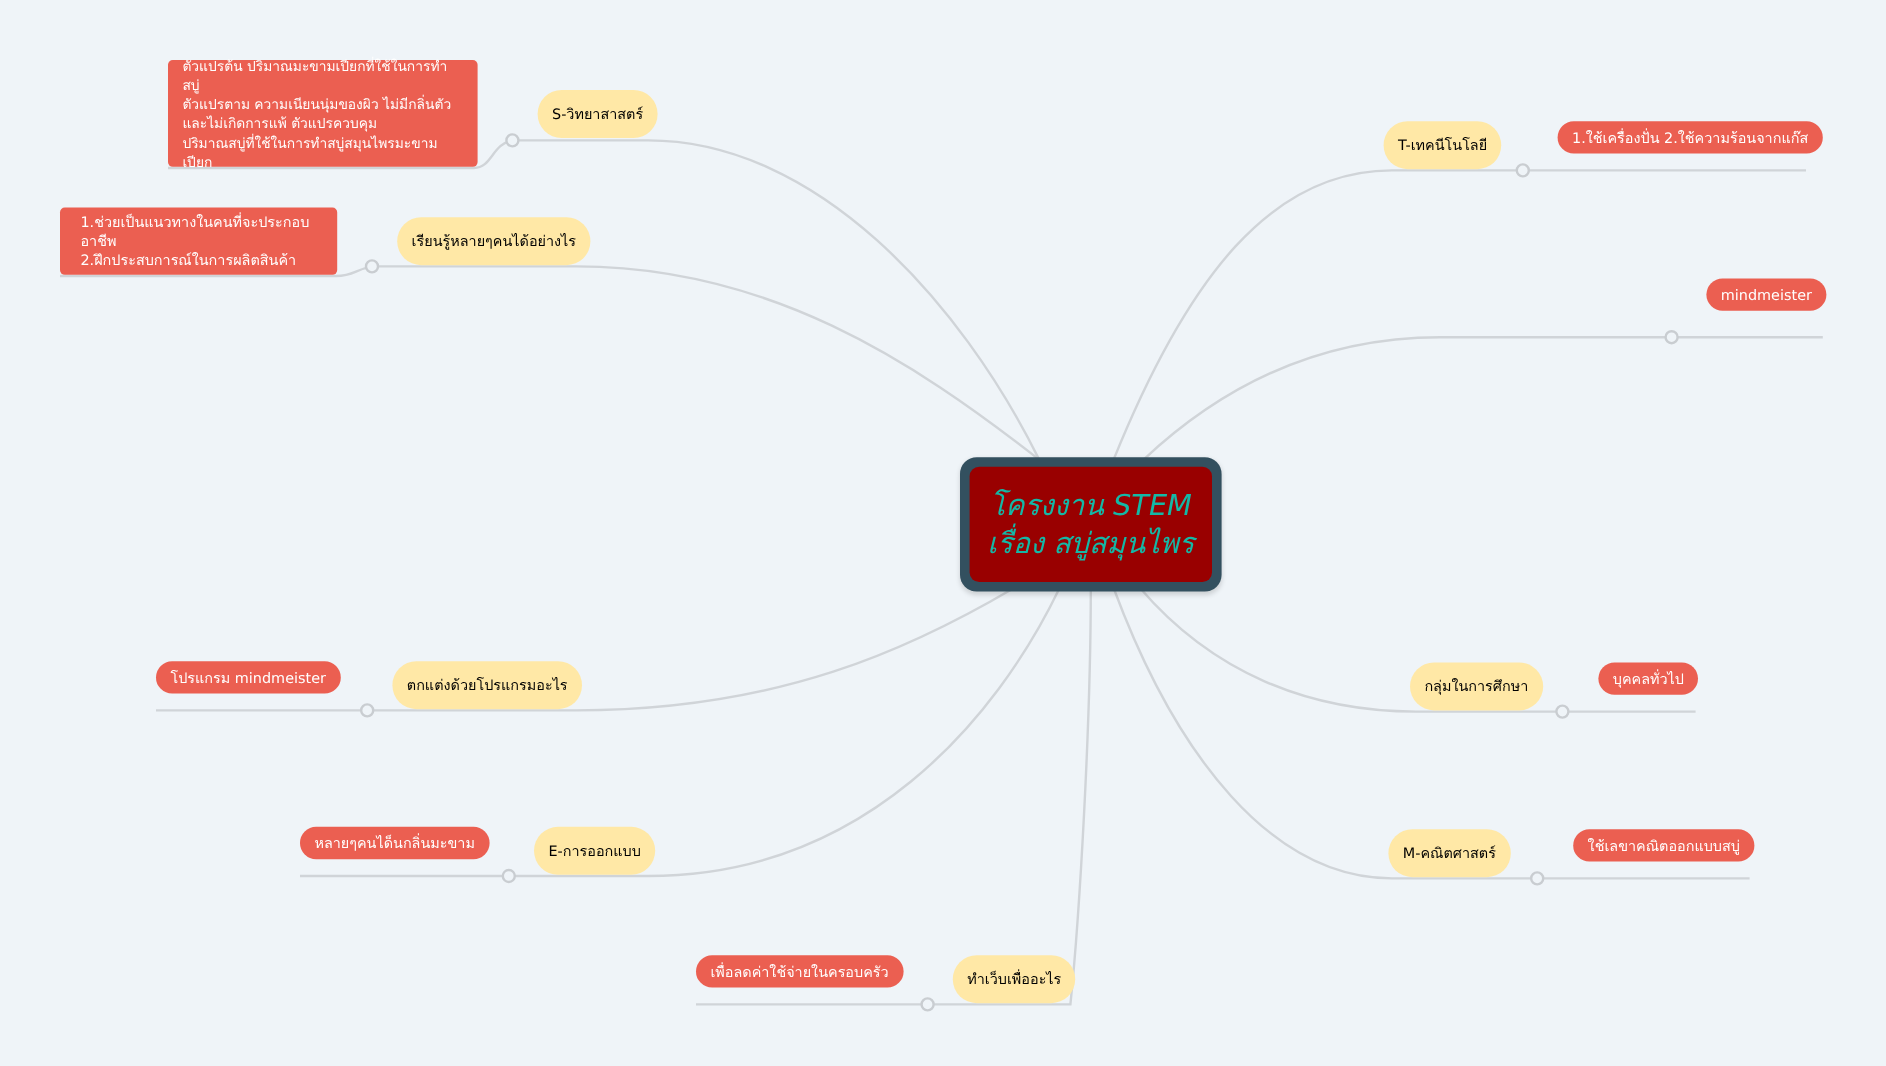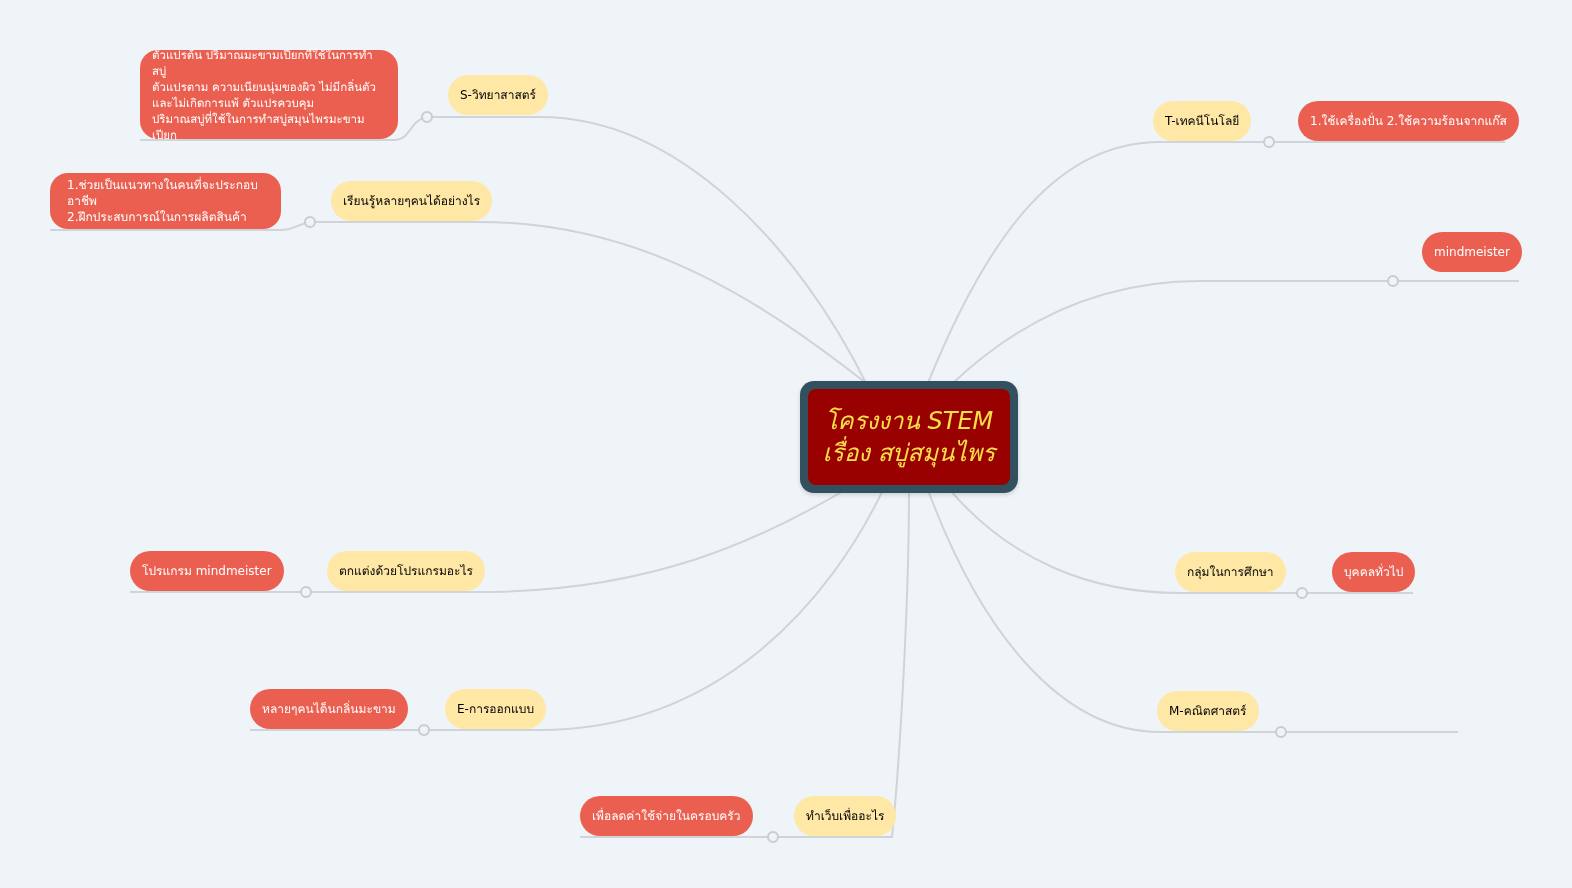--- a/index.html
+++ b/index.html
@@ -25,45 +25,45 @@
     color: #000000;
     border-radius: 20px;
     padding: 0 12px;
     height: 40px;
   }
   .node.lvl2 {
     background: #eb5f51;
     color: #ffffff;
     border-radius: 20px;
     padding: 0 12px;
-    height: 40px;
+    height: 27px;
   }
   .node.multi {
     white-space: normal;
     justify-content: flex-start;
     text-align: left;
     padding: 6px 12px;
-    border-radius: 18px;
+    border-radius: 4px;
   }
   .node.multi span { white-space: pre-line; display: block; }
   #root {
     position: absolute;
     left: 800px; top: 381px; width: 218px; height: 112px;
     box-sizing: border-box;
     background: #33505f;
     border-radius: 14px;
     padding: 8px;
     box-shadow: 0 2px 4px rgba(0,0,0,0.15);
   }
   #root .inner {
     width: 100%; height: 100%;
     background: #990000;
     border-radius: 8px;
     display: flex; flex-direction: column; align-items: center; justify-content: center;
-    color: #fde047;
+    color: #14b8a6;
     font-family: "DejaVu Sans", sans-serif;
     font-style: italic;
     font-size: 24px;
     line-height: 32px;
   }
 </style>
 </head>
 <body>
 
 <div id="canvas">
@@ -171,14 +171,17 @@
   <div class="node lvl1" style="left:1175px; top:552px;">
     <span>กลุ่มในการศึกษา</span>
   </div>
   <div class="node lvl2" style="left:1332px; top:552px;">
     <span>บุคคลทั่วไป</span>
   </div>
 
   <div class="node lvl1" style="left:1157px; top:691px;">
     <span>M-คณิตศาสตร์</span>
   </div>
+  <div class="node lvl2" style="left:1311px; top:691px;">
+    <span>ใช้เลขาคณิตออกแบบสบู่</span>
+  </div>
 
 </div>
 
 </body></html>

